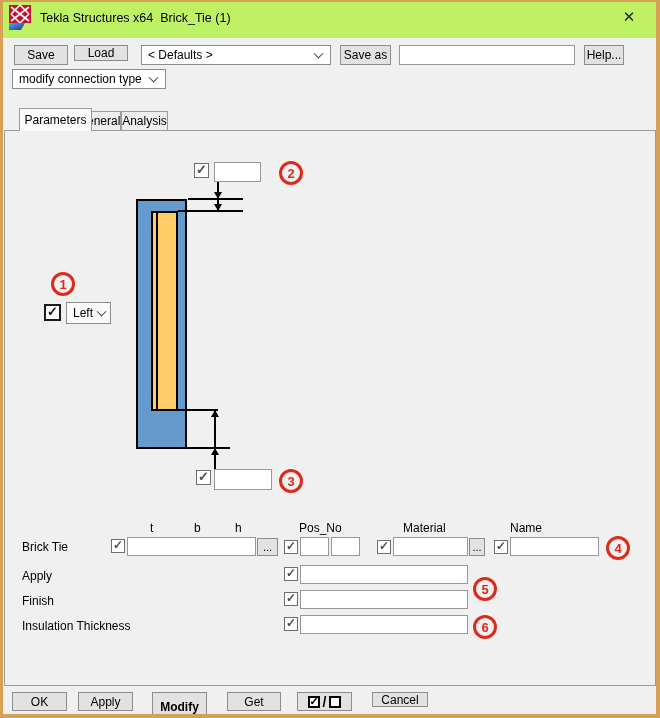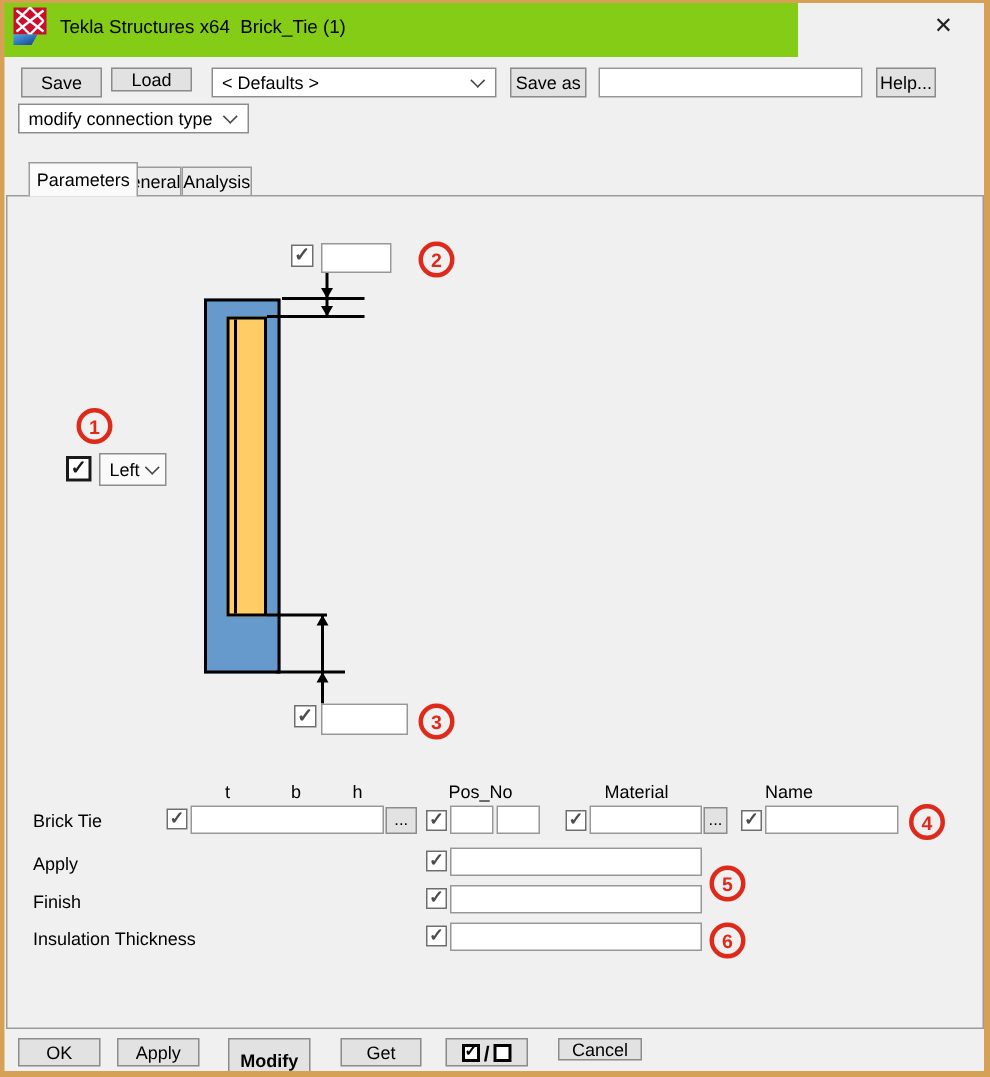--- a/index.html
+++ b/index.html
@@ -6,21 +6,21 @@
   html,body { background:#ffffff; }
   body { font-family: "Liberation Sans", sans-serif; }
   #window {
     position: relative; width: 660px; height: 718px;
     background: #F0F0F0; overflow: hidden;
   }
   #frame {
     position:absolute; inset:0; pointer-events:none; z-index:50;
     border-style:solid; border-color:#D6A155; border-width:2px 4px 4px 3px;
   }
-  .titlebar { position:absolute; left:0; top:0; width:532px; height:38px; background:#84cc16; }
+  .titlebar { position:absolute; left:0; top:0; width:660px; height:38px; background:#bef264; }
   .title-text { position:absolute; left:40px; top:0; height:36px; display:flex; align-items:center;
     font-size:12.5px; color:#000; white-space:pre; }
   .close-btn { position:absolute; left:606px; top:2px; width:46px; height:30px; display:flex;
     align-items:center; justify-content:center; font-size:15px; color:#222; cursor:pointer; background:transparent; border:none; }
   .btn { position:absolute; background:#E2E2E2; border:1px solid #8C8C8C; font-size:12px;
     display:flex; align-items:center; justify-content:center; color:#000; font-family:"Liberation Sans",sans-serif; }
   .tx { position:absolute; background:#fff; border:1px solid #979797; font-size:12px; padding:0 3px;
     font-family:"Liberation Sans",sans-serif; }
   .sel { position:absolute; background:#FDFDFD; border:1px solid #8C8C8C; font-size:12px;
     display:flex; align-items:center; padding-left:6px; color:#000; }

